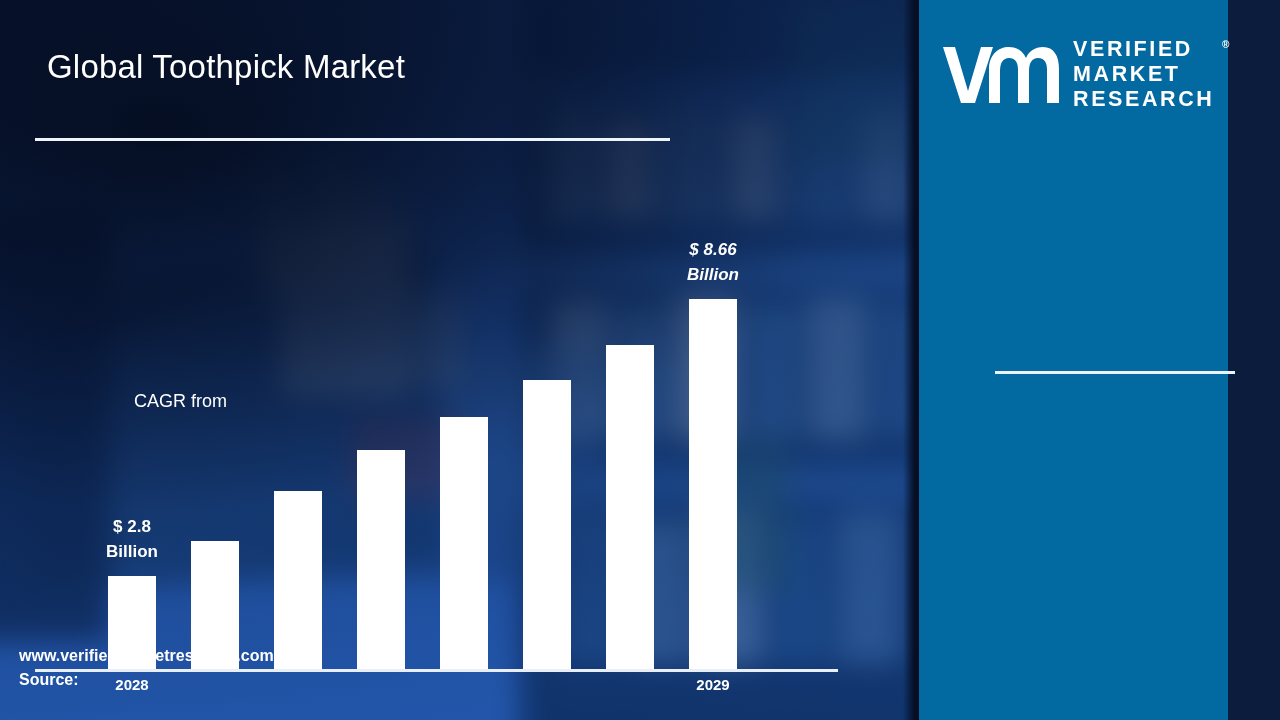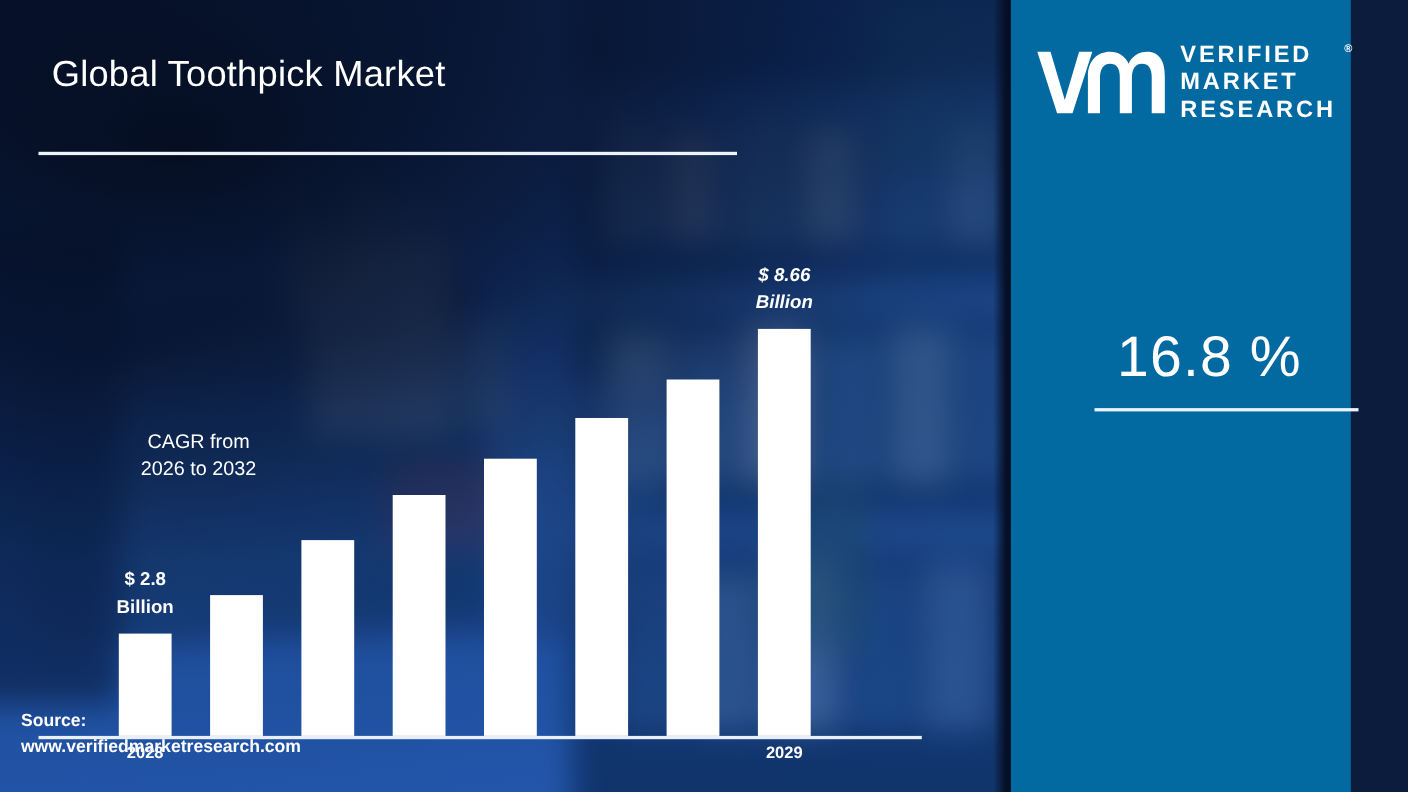--- a/index.html
+++ b/index.html
@@ -298,28 +298,26 @@
         <path d="M48 60 L48 26 C48 12 57 4 68 4 C76 4 82 8 85 15 C88 8 94 4 102 4 C113 4 118 13 118 26 L118 60 L106 60 L106 27 C106 19 103 15 97 15 C91 15 88 20 88 28 L88 60 L77 60 L77 27 C77 19 74 15 68 15 C62 15 59 20 59 28 L59 60 Z" fill="#ffffff"></path>
       </svg>
       <div id="logo-text">
         <span>VERIFIED</span><br>
         <span>MARKET</span><br>
         <span>RESEARCH</span>
         <span id="logo-reg">®</span>
       </div>
     </div>
 
-    <div id="cagr-value">16.8 %</div>
   </div>
 
   <div id="cagr-rule"></div>
 
   <div id="cagr-caption">
     <span class="cagr-line">CAGR from</span>
-    <span class="cagr-line">2026 to 2032</span>
   </div>
 
   <div id="source-block">
+    <span class="src-line">www.verifiedmarketresearch.com</span>
     <span class="src-line">Source:</span>
-    <span class="src-line">www.verifiedmarketresearch.com</span>
   </div>
 
 </div>
 
 </body></html>

